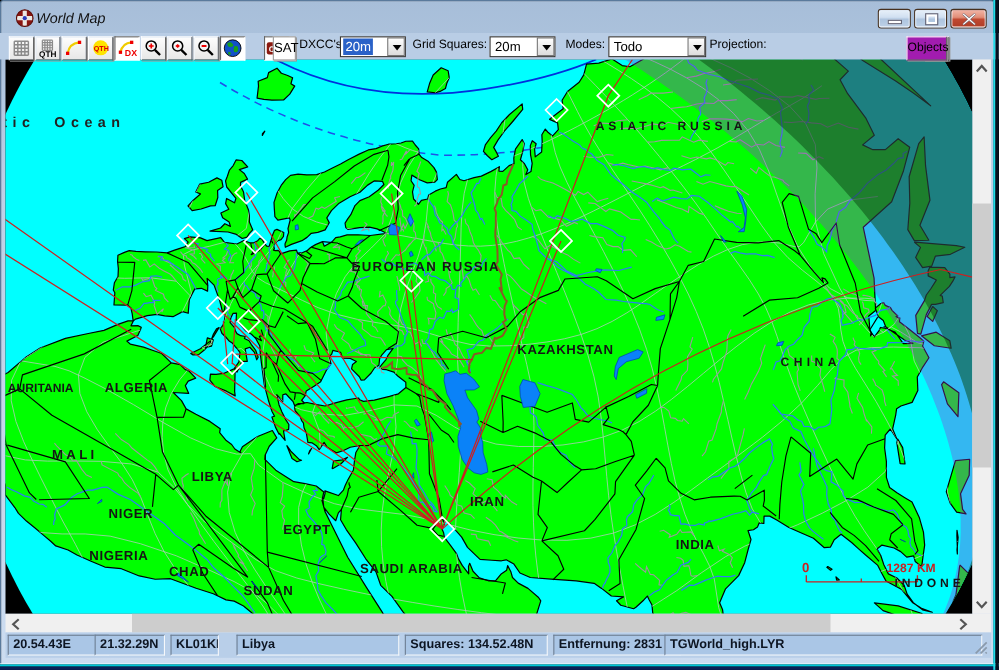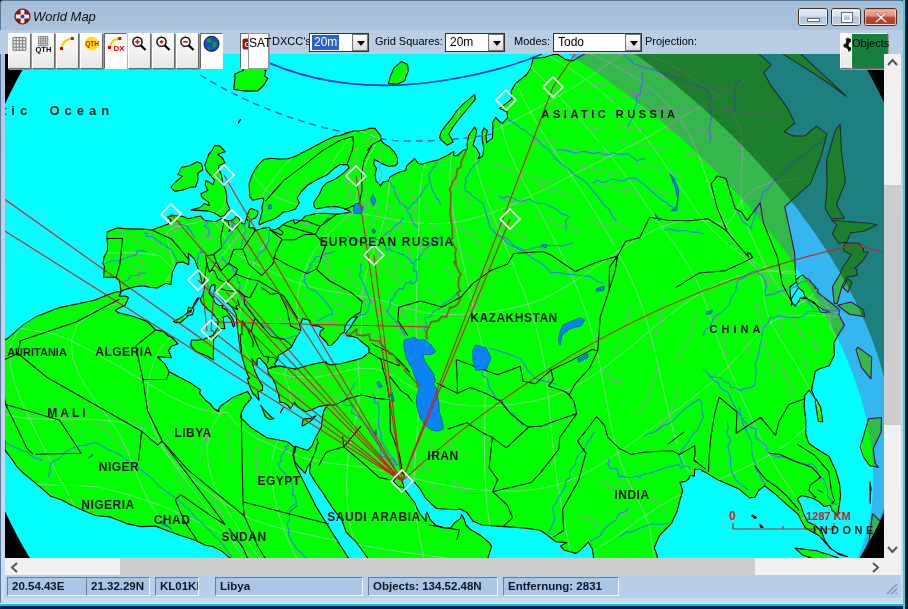--- a/index.html
+++ b/index.html
@@ -4,21 +4,21 @@
 body{width:908px;height:609px;font-family:"Liberation Sans",sans-serif;overflow:hidden;position:relative;background:#000}
 .win{position:absolute;left:0;top:0;width:904px;height:604px;background:linear-gradient(180deg,#a7bed9 0%,#bdd0e7 30%,#ccdcf0 100%);border:1px solid #5a7a9c;border-bottom:none;border-radius:3px 3px 0 0}
 .title{position:absolute;left:0;top:0;width:100%;height:30px;font-style:italic;}
 .title .txt{position:absolute;left:33px;top:9px;font-size:13px;color:#111}
 .capbtn{position:absolute;top:8px;height:18px;border:1px solid #46301e;border-radius:3px;}
 .cb-inner{position:absolute;inset:0;border-radius:2px;border:1px solid rgba(255,255,255,.55);
  background:linear-gradient(180deg,#e4eef8 0%,#cfdef0 45%,#adc4de 50%,#bccfe6 100%)}
 .cb-close .cb-inner{background:linear-gradient(180deg,#f0b0a0 0%,#e08a74 45%,#c24a32 50%,#b03e28 100%)}
 .glyph{position:absolute;font-weight:bold;color:#fff;text-shadow:0 0 1px #444}
 .toolbar{position:absolute;left:0;top:30px;width:100%;height:24px;background:#b9cde5}
-.tbtn{position:absolute;top:3px;width:23px;height:36px;background:linear-gradient(180deg,#fdfdfd,#e7e7e7);
+.tbtn{position:absolute;top:3px;width:23px;height:22px;background:linear-gradient(180deg,#fdfdfd,#e7e7e7);
  border:1px solid #888;border-top-color:#fff;border-left-color:#fff;border-right-color:#666;border-bottom-color:#666;box-shadow:1px 1px 0 #999}
 .tbtn.pressed{background:#fff;border-top-color:#666;border-left-color:#666;border-right-color:#fff;border-bottom-color:#fff;box-shadow:none}
 .tlabel{position:absolute;top:5px;font-size:11px;color:#000;white-space:nowrap}
 .combo{position:absolute;top:3px;height:19px;background:#fff;border:1px solid #333;font-size:12px;color:#000}
 .combo .cval{position:absolute;left:2px;top:1px;padding:0 2px;line-height:15px}
 .combo .drop{position:absolute;right:0;top:0;width:16px;height:17px;background:linear-gradient(180deg,#fefefe,#dcdcdc);border-left:1px solid #555;border:1px solid #777}
 .combo .drop:after{content:"";position:absolute;left:4px;top:6px;border:4px solid transparent;border-top:5px solid #000}
 .sel{background:#2a62c8;color:#fff}
 .vsb{position:absolute;left:884px;top:54px;width:17px;height:504px;background:#f0f0f0}
 .hsb{position:absolute;left:5px;top:558px;width:896px;height:17px;background:#f0f0f0}
@@ -190,21 +190,21 @@
  <div class="combo" style="left:553px;width:89px">
       <span class="cval">Todo</span>
       <span class="drop"></span>
     </div>
  <span class="tlabel" style="left:645px">Projection:</span>
  <div class="tbtn" style="left:840px;width:23px">
   <svg width="19" height="19" viewBox="0 0 20 20" style="margin:1px 0 0 1px">
         <path d="M10,2 L11.5,4.2 A6,6 0 0 1 13.8,5.2 L16.4,4.6 L17.9,7.2 L16.1,9.2 A6,6 0 0 1 16.1,11.2 L17.9,13.2 L16.4,15.8 L13.8,15.2 A6,6 0 0 1 11.5,16.2 L10,18.4 L8.5,16.2 A6,6 0 0 1 6.2,15.2 L3.6,15.8 L2.1,13.2 L3.9,11.2 A6,6 0 0 1 3.9,9.2 L2.1,7.2 L3.6,4.6 L6.2,5.2 A6,6 0 0 1 8.5,4.2 Z M10,13.1 A2.9,2.9 0 1 0 10,7.3 A2.9,2.9 0 0 0 10,13.1 Z" fill="#111" transform="rotate(22 10 10)"></path>
       </svg>
  </div>
- <div class="tbtn" style="left:851px;width:37px;font-size:11px;text-align:right;line-height:19px;background:#15803d">Objects</div>
+ <div class="tbtn" style="left:824px;width:37px;font-size:11px;text-align:right;line-height:19px;background:#a21caf">Objects</div>
 </div>
 
 <div class="vsb">
  <svg class="sbarrow" style="left:3px;top:4px" width="11" height="9">
       <path d="M1,7 L5.5,2 L10,7" fill="none" stroke="#555" stroke-width="2"></path>
     </svg>
  <div class="thumb" style="position:absolute;left:0;top:131px;width:17px;height:240px"></div>
  <svg class="sbarrow" style="left:3px;top:491px" width="11" height="9">
       <path d="M1,2 L5.5,7 L10,2" fill="none" stroke="#555" stroke-width="2"></path>
     </svg>
@@ -217,22 +217,23 @@
  <svg class="sbarrow" style="left:866px;top:4px" width="9" height="11">
       <path d="M2,1 L7,5.5 L2,10" fill="none" stroke="#555" stroke-width="2"></path>
     </svg>
 </div>
 
 <div class="status">
  <div class="panel" style="left:2px;width:92px">20.54.43E</div>
  <div class="panel" style="left:81px;width:64px">21.32.29N</div>
  <div class="panel" style="left:150px;width:44px">KL01KM</div>
  <div class="panel" style="left:210px;width:148px">Libya</div>
- <div class="panel" style="left:363px;width:130px">Objects: 134.52.48N</div>
+ <div class="panel" style="left:363px;width:130px">Squares: 134.52.48N</div>
  <div class="panel" style="left:498px;width:116px">Entfernung: 2831</div>
+ <div class="panel" style="left:599px;width:289px">TGWorld_high.LYR</div>
  <svg style="position:absolute;right:3px;bottom:3px" width="13" height="13">
       <g stroke="#8a9aac" stroke-width="1.6">
         <path d="M12,2 L2,12 M12,6.5 L6.5,12 M12,11 L11,12"></path>
       </g>
     </svg>
 </div>
 
 <div style="position:absolute;left:0;top:603px;width:908px;height:1px;background:#e8f2fa"></div>
 <div style="position:absolute;left:0;top:604px;width:908px;height:2px;background:#00c8d8"></div>
 <div style="position:absolute;left:0;top:606px;width:908px;height:3px;background:#0a1f55"></div>

